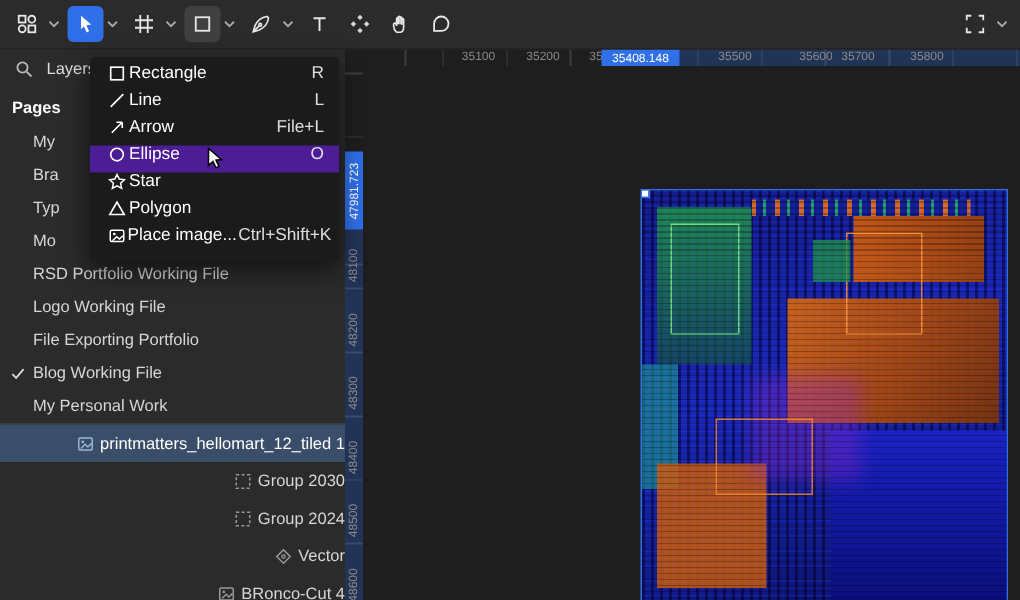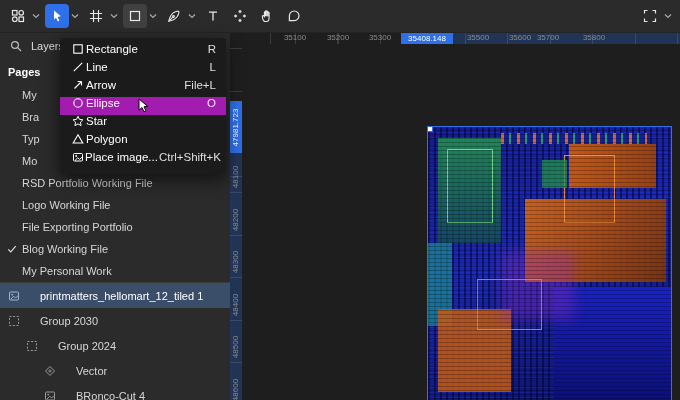--- a/index.html
+++ b/index.html
@@ -19,41 +19,41 @@
   svg{display:block;}
 
   
   .sidebar{position:absolute;left:0;top:32px;width:230px;bottom:0;background:#2b2b2b;z-index:10;
            font-size:11px;}
   .sb-header{height:28px;display:flex;align-items:center;gap:9px;padding:0 10px;color:#ddd;}
   .sb-pages-label{height:24px;display:flex;align-items:center;padding:0 8px;color:#fff;font-weight:bold;}
   .row{height:22px;display:flex;align-items:center;padding-left:22px;color:#d6d6d6;position:relative;}
   .row-check{position:absolute;left:7px;top:6px;}
   .layers-list{border-top:1px solid #3a3a3a;}
-  .layer-row{height:25px;display:flex;align-items:center;gap:20px;color:#d6d6d6;}
+  .layer-row{height:25px;display:flex;align-items:center;gap:4px;color:#d6d6d6;justify-content:flex-end;}
   .layer-row.selected{background:#3a4d69;color:#fff;}
   .l-icon{display:flex;align-items:center;}
 
   
   .menu{position:absolute;left:60px;top:38px;width:166px;background:#1b1b1b;border-radius:3px;
         padding:5px 0;box-shadow:0 6px 18px rgba(0,0,0,.6);z-index:40;font-size:11.5px;}
   .menu-item{height:18px;display:flex;align-items:flex-start;padding:0 10px 0 12px;gap:1px;color:#fff;}
-  .menu-item.highlight{background:#a21caf;}
+  .menu-item.highlight{background:#4c1d95;}
   .mi-icon{width:13px;display:flex;align-items:center;}
   .mi-label{flex:1;white-space:nowrap;}
   .mi-shortcut{color:rgba(255,255,255,.85);white-space:nowrap;}
 
   .menu-cursor{position:absolute;left:138px;top:98px;z-index:50;}
 
   
   .ruler-h{position:absolute;left:230px;right:0;top:32px;height:12px;background:#1e1e1e;z-index:5;
            font-size:8px;color:#8a8a8a;
            background-image:repeating-linear-gradient(90deg,#3c3c3c 0 1px,transparent 1px 42.5px);
            background-position:65px 0;}
-  .htick{position:absolute;top:1px;transform:translateX(-50%);}
+  .htick{position:absolute;top:1px;transform:translateX(-50%);margin-left:24px;}
   .sel-tint-h{position:absolute;left:197px;right:0;top:0;bottom:0;background:rgba(47,111,232,.28);}
   .badge-h{position:absolute;left:171px;top:0;width:52px;height:12px;background:#2f6fe8;color:#fff;
            display:flex;align-items:center;justify-content:center;font-size:8px;}
   .ruler-v{position:absolute;left:230px;top:44px;bottom:0;width:12px;background:#1e1e1e;z-index:5;
            font-size:8px;color:#8a8a8a;
            background-image:repeating-linear-gradient(0deg,#3c3c3c 0 1px,transparent 1px 42.5px);
            background-position:0 133px;}
   .vtick{position:absolute;left:-14px;width:40px;height:10px;line-height:10px;text-align:center;
          transform:rotate(-90deg);}
   .sel-tint-v{position:absolute;top:83px;bottom:0;left:0;right:0;background:rgba(47,111,232,.28);}
@@ -107,21 +107,21 @@
     <div class="p p13"></div>
     <div class="p p12"></div>
     <div class="handle"></div>
   </div>
 
   <div class="ruler-h">
     <div class="sel-tint-h"></div>
     <span class="htick" style="left:65px">35100</span>
     <span class="htick" style="left:108px">35200</span>
     <span class="htick" style="left:150px">35300</span>
-    <span class="htick" style="left:248px">35500</span>
+    <span class="htick" style="left:236px">35500</span>
     <span class="htick" style="left:290px">35600</span>
     <span class="htick" style="left:318px">35700</span>
     <span class="htick" style="left:364px">35800</span>
     <div class="badge-h">35408.148</div>
   </div>
 
   <div class="ruler-v">
     <div class="sel-tint-v"></div>
     <span class="vtick" style="top:128px">48100</span>
     <span class="vtick" style="top:171px">48200</span>

